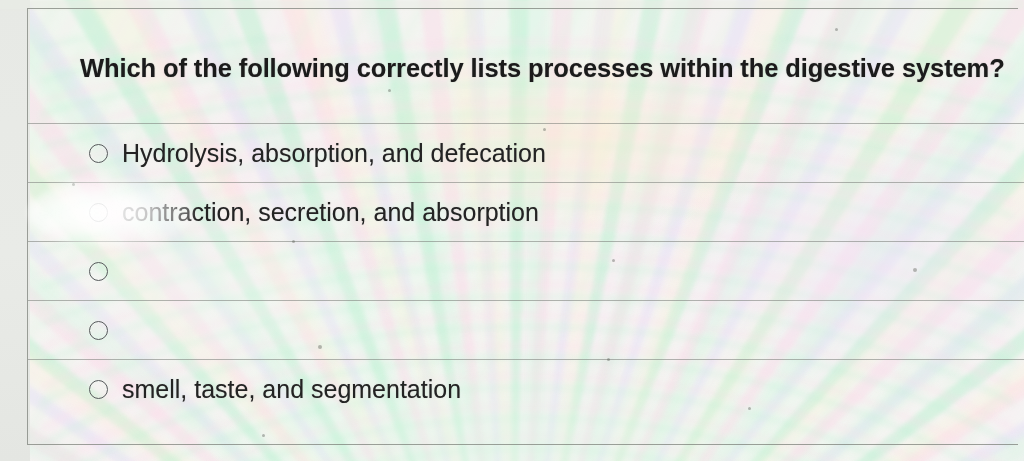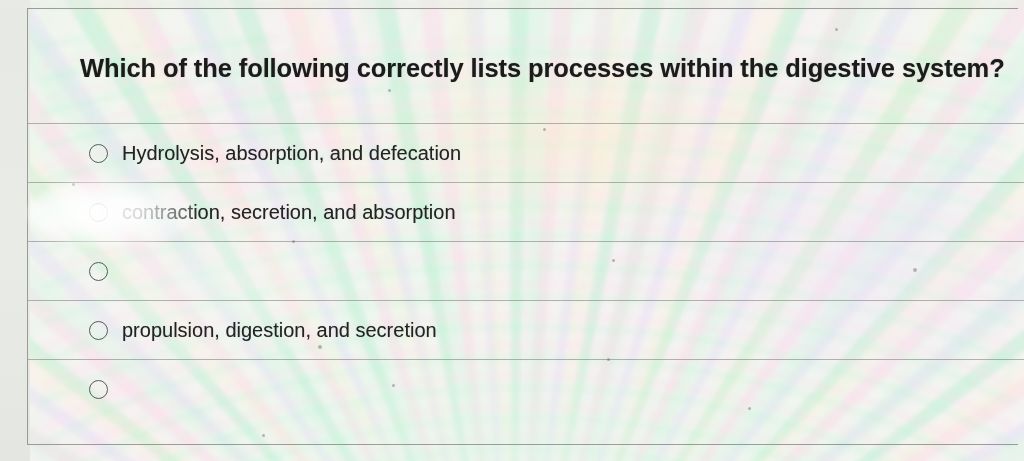--- a/index.html
+++ b/index.html
@@ -223,21 +223,21 @@
     height: 17px;
     border: 1.4px solid #55585a;
     border-radius: 50%;
     flex: 0 0 auto;
     background: transparent;
     box-shadow: 0 0 1px rgba(255,255,255,0.5);
   }
 
   .option-label {
     margin-left: 14px;
-    font-size: 20px;
+    font-size: 25px;
     color: #232323;
     white-space: nowrap;
     text-shadow: 0 0 0.9px rgba(130,130,130,0.45);
   }
 
   
   .soft { filter: blur(0.28px); }
 </style>
 </head>
 <body>
@@ -268,25 +268,25 @@
         <span class="radio"></span>
         <span class="option-label">contraction, secretion, and absorption</span>
       </div>
 
       <div class="option-row">
         <span class="radio"></span>
       </div>
 
       <div class="option-row">
         <span class="radio"></span>
-        <span class="option-label">propulsion, digestion, and secretion</span>
-      </div>
-
-      <div class="option-row">
-        <span class="radio"></span>
+      </div>
+
+      <div class="option-row">
+        <span class="radio"></span>
+        <span class="option-label">smell, taste, and segmentation</span>
       </div>
 
     </div>
   </div>
 
   <div class="specks">
     <div class="speck" style="left:388px;  top:89px;  width:3px;  height:3px;"></div>
     <div class="speck" style="left:543px;  top:128px; width:3px;  height:3px;"></div>
     <div class="speck" style="left:72px;   top:183px; width:3px;  height:3px;"></div>
     <div class="speck" style="left:292px;  top:240px; width:3px;  height:3px;"></div>

